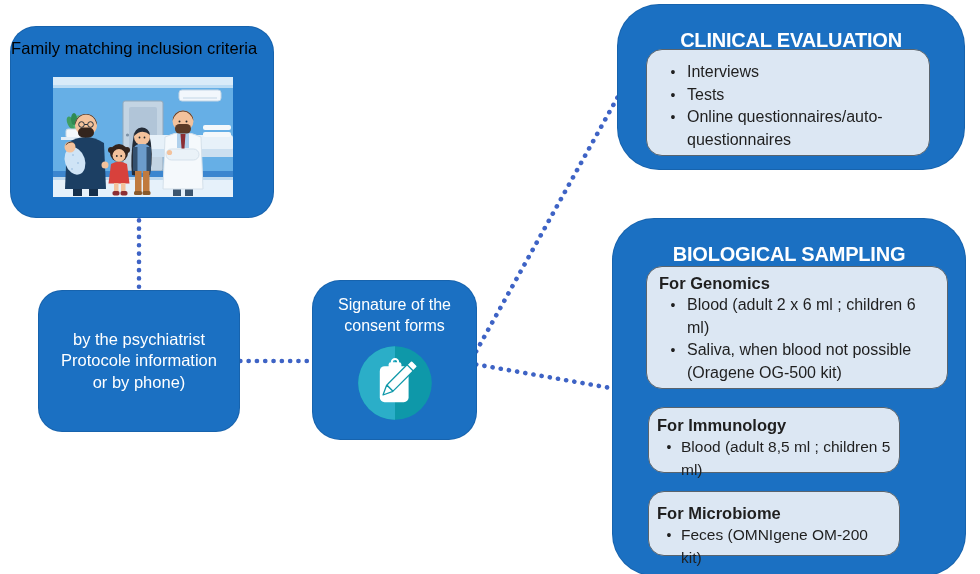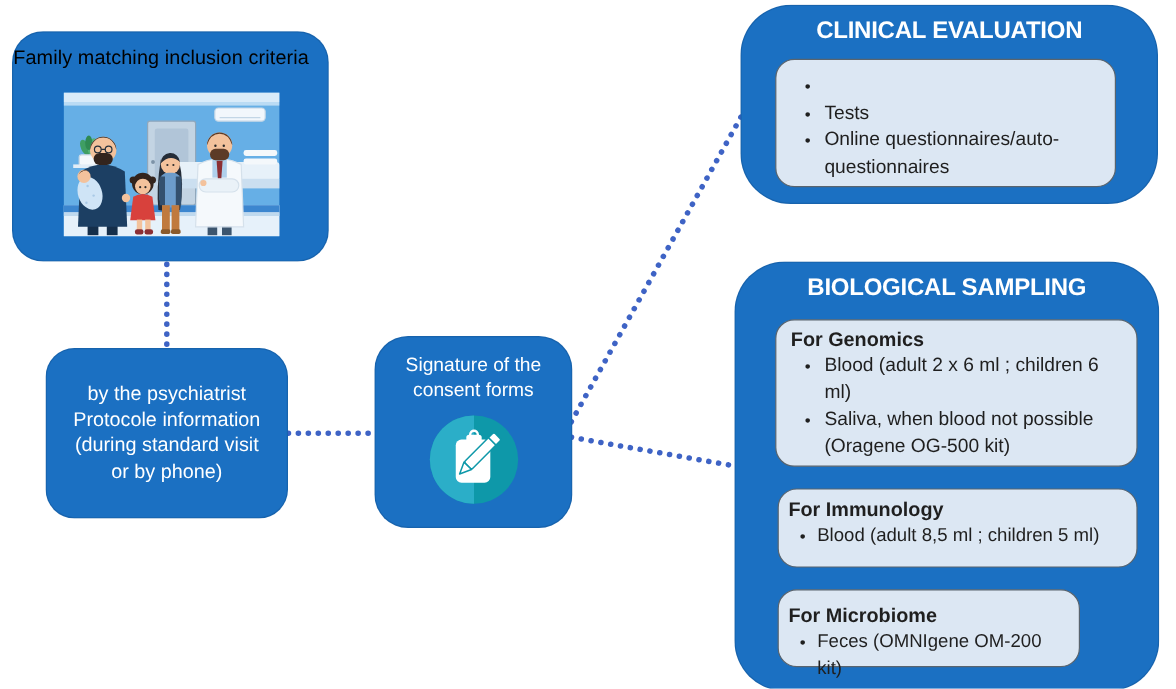--- a/index.html
+++ b/index.html
@@ -25,29 +25,29 @@
   
   #signature-box { left:312px; top:280px; width:165px; height:160px; border-radius:28px; text-align:center; }
   #signature-box .line { font-size:16px; line-height:21px; }
   #signature-box .line:first-child { margin-top:13px; }
   #signature-icon { width:80px; height:80px; margin-top:7px; }
   
   #clinical-box { left:617px; top:4px; width:348px; height:166px; border-radius:42px; }
   #biological-box { left:612px; top:218px; width:354px; height:358px; border-radius:42px; }
   .big-title {
     text-align:center; font-size:20px; font-weight:bold; letter-spacing:-0.2px;
-    color:#ffffff; margin-top:10px;
+    color:#ffffff; margin-top:24px;
   }
   .panel {
     position:absolute; background:#DCE7F3; border:1px solid #59646E;
     border-radius:16px; color:#1F1F1F; box-sizing:border-box;
   }
   #clinical-panel { left:28px; top:44px; width:284px; height:107px; padding:11px 14px 8px 12px; }
   #genomics-panel  { left:33px; top:47px;  width:302px; height:123px; padding:5px 12px 4px 12px; }
-  #immunology-panel{ left:35px; top:188px; width:300px; height:66px;  padding:6px 8px 4px 8px; }
+  #immunology-panel{ left:35px; top:188px; width:252px; height:66px;  padding:6px 8px 4px 8px; }
   #microbiome-panel{ left:35px; top:272px; width:252px; height:65px;  padding:10px 8px 4px 8px; }
   .panel-title { text-align:left; font-weight:bold; font-size:16.5px; line-height:22px; }
   .bullet-row { display:flex; align-items:flex-start; font-size:16px; line-height:22.5px; }
   .bullet-row .dot { flex:0 0 28px; text-align:center; font-size:14px; }
   .bullet-row .txt { flex:1 1 auto; }
   #immunology-panel .bullet-row, #microbiome-panel .bullet-row { font-size:15.5px; }
   #immunology-panel .dot, #microbiome-panel .dot { flex-basis:24px; }
 </style>
 </head>
 <body>
@@ -155,21 +155,20 @@
         <rect x="68" y="106" width="4.5" height="9" fill="#F3C29C"></rect>
         <rect x="59.5" y="114" width="7" height="4.5" rx="1.8" fill="#8C2F34"></rect>
         <rect x="67.5" y="114" width="7" height="4.5" rx="1.8" fill="#8C2F34"></rect>
       </g>
     </svg>
   </div>
 
   <div class="blue-box" id="protocole-box">
     <div class="line">by the psychiatrist</div>
     <div class="line">Protocole information</div>
-    <div class="line">(during standard visit</div>
     <div class="line">or by phone)</div>
   </div>
 
   <div class="blue-box" id="signature-box">
     <div class="line">Signature of the</div>
     <div class="line">consent forms</div>
     <svg id="signature-icon" viewBox="0 0 100 100">
       <circle cx="50" cy="50" r="46" fill="#0E98A9"></circle>
       <path d="M50,4 A46,46 0 0 0 50,96 Z" fill="#2BAEC8"></path>
       <circle cx="50" cy="24" r="4" fill="none" stroke="#FFFFFF" stroke-width="2.5"></circle>
@@ -181,20 +180,21 @@
         <path d="M46.5,60 L52,72 L57.5,60 Z" fill="#FFFFFF" stroke="#0E98A9" stroke-width="1.6" stroke-linejoin="round"></path>
       </g>
     </svg>
   </div>
 
   <div class="blue-box" id="clinical-box">
     <div class="big-title">CLINICAL EVALUATION</div>
     <div class="panel" id="clinical-panel">
       <div class="bullet-row">
         <span class="dot">•</span>
+        <span class="txt">Interviews</span>
       </div>
       <div class="bullet-row">
         <span class="dot">•</span>
         <span class="txt">Tests</span>
       </div>
       <div class="bullet-row">
         <span class="dot">•</span>
         <span class="txt">Online questionnaires/auto-questionnaires</span>
       </div>
     </div>

